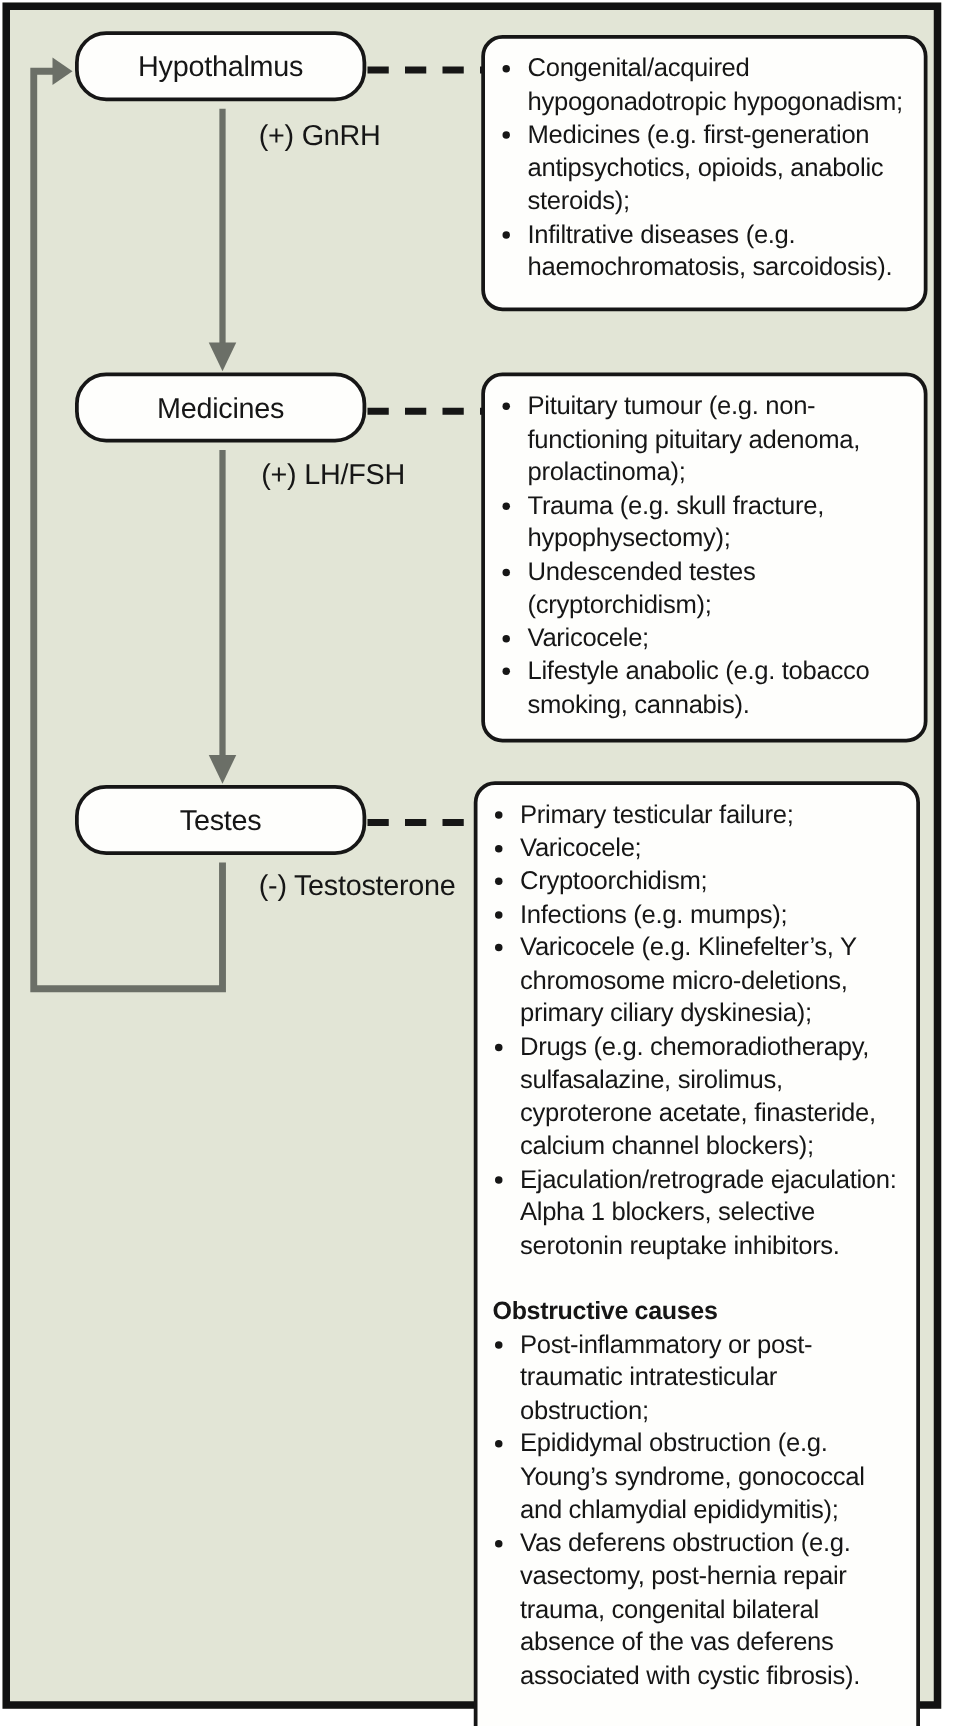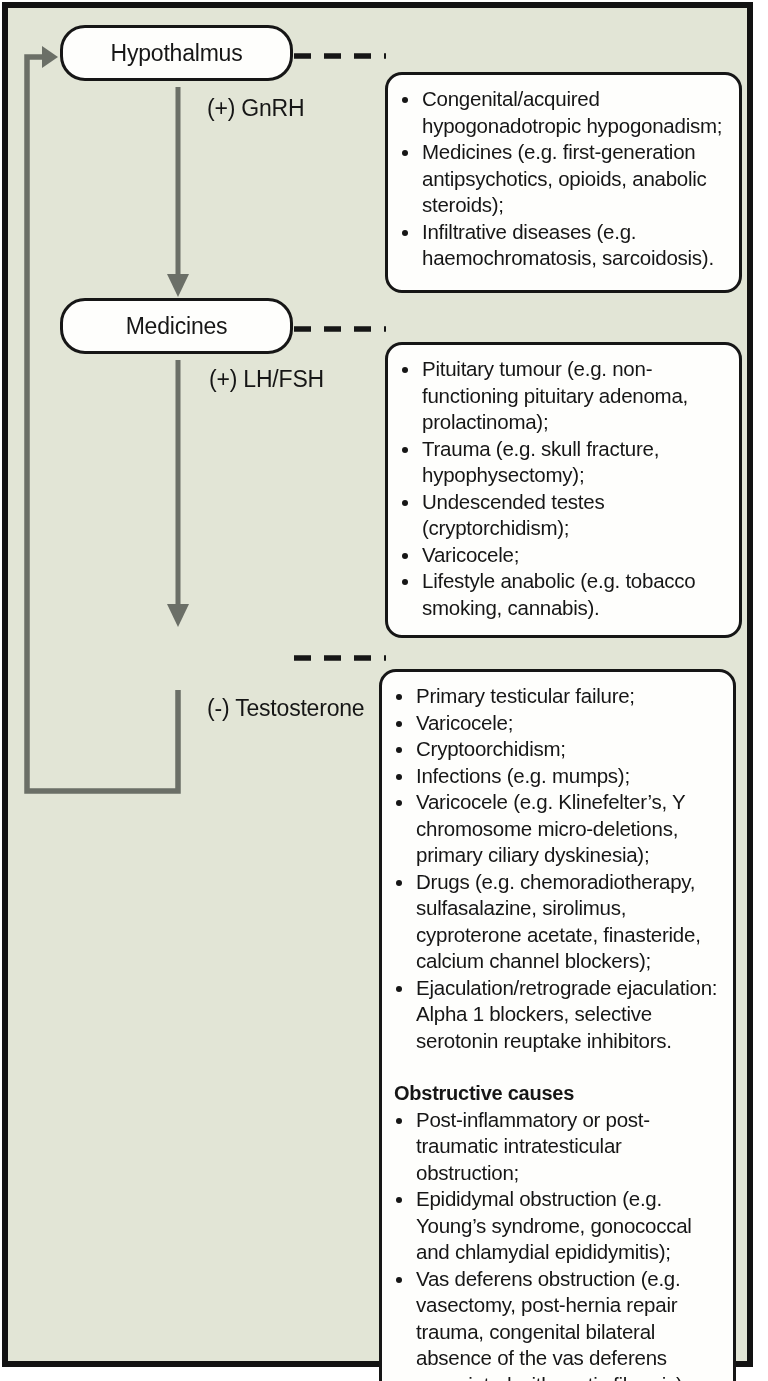--- a/index.html
+++ b/index.html
@@ -52,21 +52,20 @@
   .hormone-testosterone{left:207px;top:695px;}
   .panel{
     position:absolute;
     width:357px;
     background:var(--panel);
     border:3px solid var(--ink);
     border-radius:17px;
     box-sizing:border-box;
     padding:11px 9px 10px 12px;
     overflow:hidden;
-    margin-top:44px;
   }
   .panel-1{left:385px;top:28px;height:221px;}
   .panel-2{left:385px;top:298px;height:296px;}
   .panel-3{left:379px;top:625px;height:816px;}
   .panel ul{
     margin:0;
     padding:0 0 0 21px;
     list-style:disc outside;
   }
   .panel li{
@@ -104,20 +103,23 @@
     <line x1="294" y1="329" x2="386" y2="329" stroke="#161616" stroke-width="5.5" stroke-dasharray="17 13"></line>
     <line x1="294" y1="658" x2="386" y2="658" stroke="#161616" stroke-width="5.5" stroke-dasharray="17 13"></line>
   </svg>
 
   <div class="node node-hypothalamus">
     <span>Hypothalmus</span>
   </div>
   <div class="node node-pituitary">
     <span>Medicines</span>
   </div>
+  <div class="node node-testes">
+    <span>Testes</span>
+  </div>
 
   <div class="hormone hormone-gnrh">(+) GnRH</div>
   <div class="hormone hormone-lhfsh">(+) LH/FSH</div>
   <div class="hormone hormone-testosterone">(-) Testosterone</div>
 
   <div class="panel panel-1">
     <ul>
         <li>Congenital/acquired hypogonadotropic hypogonadism;</li>
         <li>Medicines (e.g. first-generation antipsychotics, opioids, anabolic steroids);</li>
         <li>Infiltrative diseases (e.g. haemochromatosis, sarcoidosis).</li>

